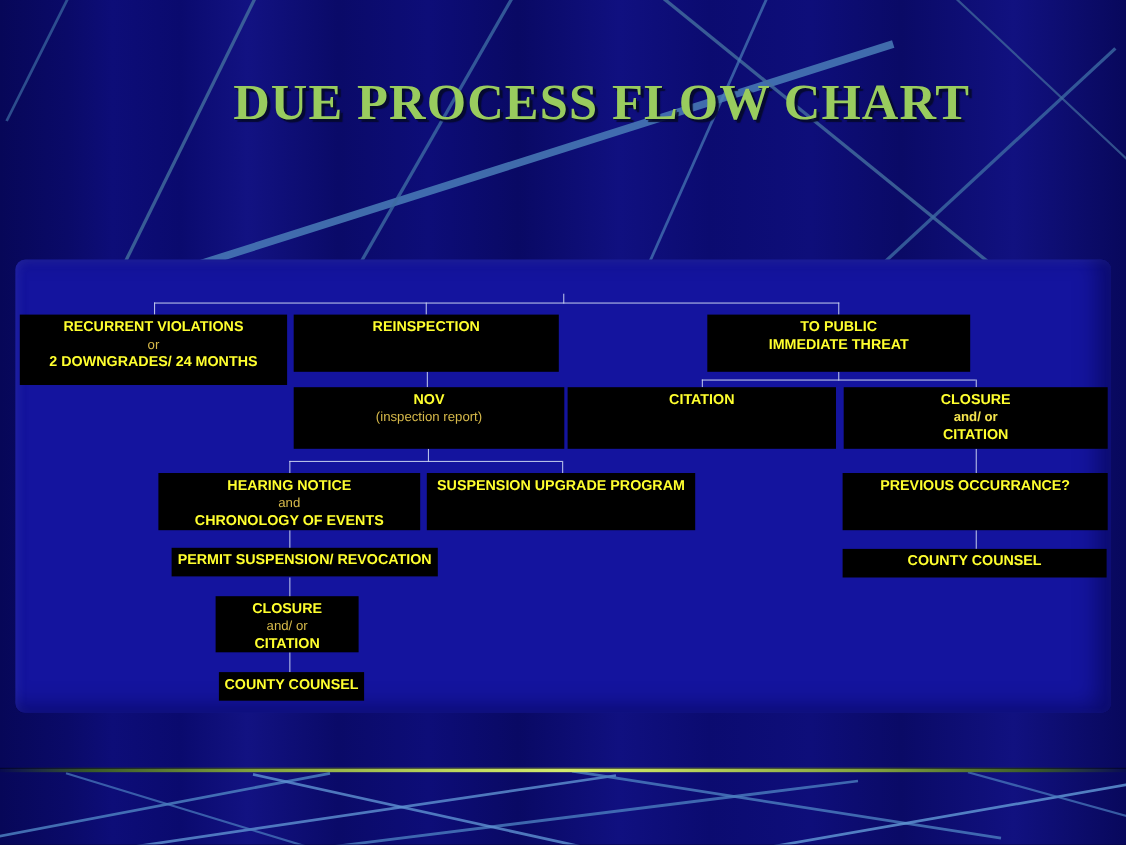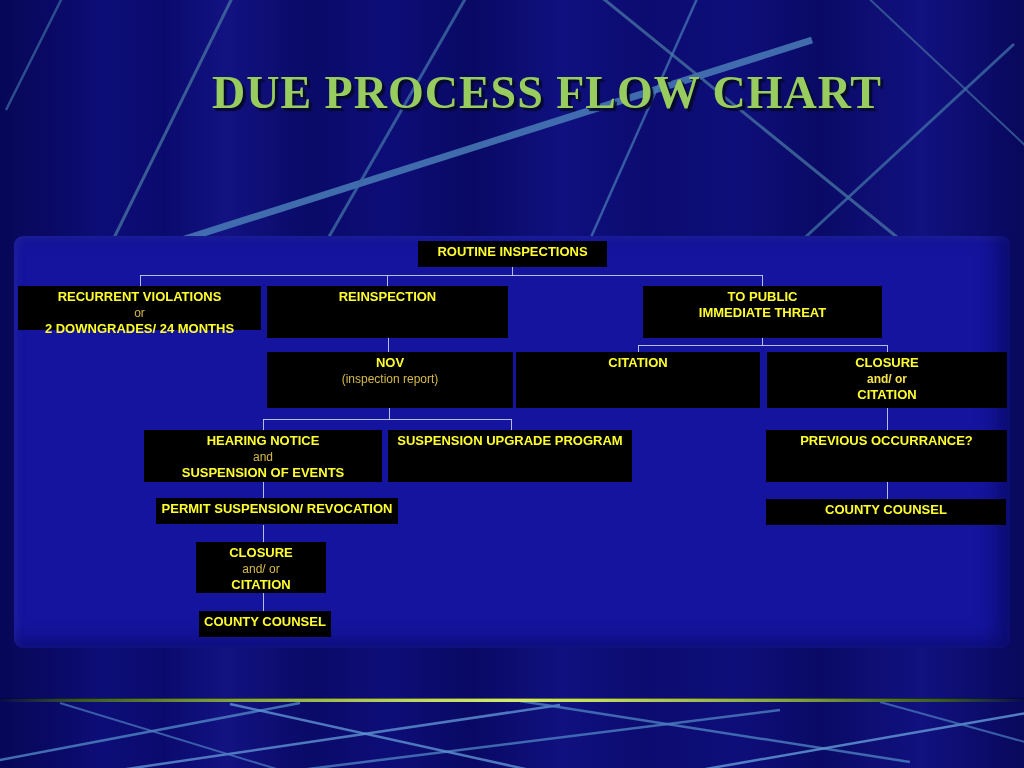--- a/index.html
+++ b/index.html
@@ -93,25 +93,22 @@
     <div class="conn v" style="left:375px; top:172px; height:12px;"></div>
     <div class="conn h" style="left:249px; top:183px; width:248px;"></div>
     <div class="conn v" style="left:249px; top:183px; height:11px;"></div>
     <div class="conn v" style="left:497px; top:183px; height:11px;"></div>
     <div class="conn v" style="left:873px; top:172px; height:22px;"></div>
     <div class="conn v" style="left:249px; top:246px; height:17px;"></div>
     <div class="conn v" style="left:249px; top:289px; height:18px;"></div>
     <div class="conn v" style="left:249px; top:357px; height:18px;"></div>
     <div class="conn v" style="left:873px; top:246px; height:17px;"></div>
 
-    <div class="node" style="left:404px; top:5px; width:189px; height:26px;">
-      <div class="ln">ROUTINE INSPECTIONS</div>
-    </div>
 
-    <div class="node" style="left:4px; top:50px; width:243px; height:44px;">
+    <div class="node" style="left:4px; top:50px; width:243px; height:64px;">
       <div class="ln">RECURRENT VIOLATIONS</div>
       <div class="ln sub">or</div>
       <div class="ln">2 DOWNGRADES/ 24 MONTHS</div>
     </div>
 
     <div class="node" style="left:253px; top:50px; width:241px; height:52px;">
       <div class="ln">REINSPECTION</div>
     </div>
 
     <div class="node" style="left:629px; top:50px; width:239px; height:52px;">
@@ -130,21 +127,21 @@
 
     <div class="node" style="left:753px; top:116px; width:240px; height:56px;">
       <div class="ln">CLOSURE</div>
       <div class="ln sub-bold">and/ or</div>
       <div class="ln">CITATION</div>
     </div>
 
     <div class="node" style="left:130px; top:194px; width:238px; height:52px;text-align:center;">
       <div class="ln">HEARING NOTICE</div>
       <div class="ln sub">and</div>
-      <div class="ln">SUSPENSION OF EVENTS</div>
+      <div class="ln">CHRONOLOGY OF EVENTS</div>
     </div>
 
     <div class="node" style="left:374px; top:194px; width:244px; height:52px;">
       <div class="ln">SUSPENSION UPGRADE PROGRAM</div>
     </div>
 
     <div class="node" style="left:752px; top:194px; width:241px; height:52px;">
       <div class="ln">PREVIOUS OCCURRANCE?</div>
     </div>
 

